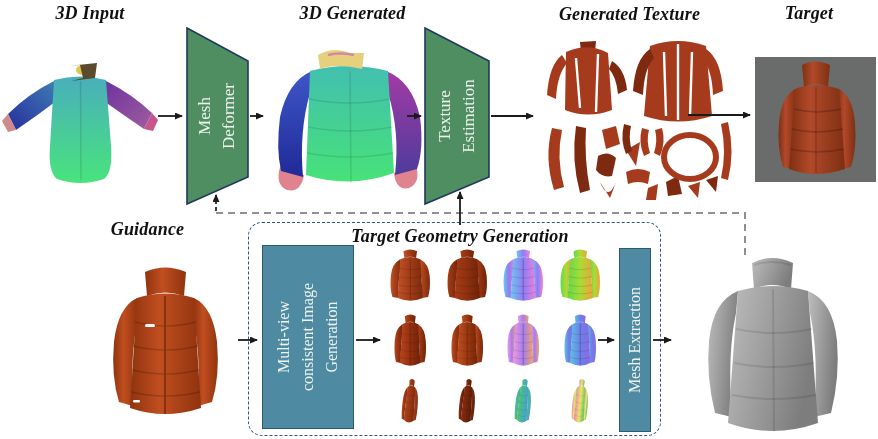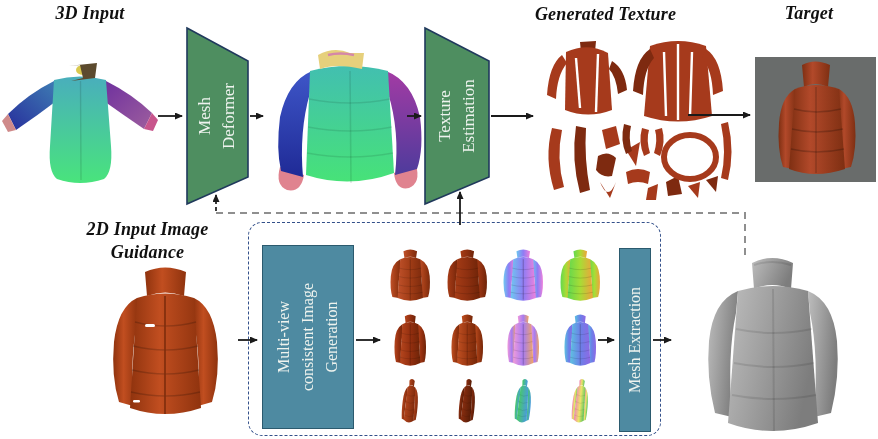--- a/index.html
+++ b/index.html
@@ -31,29 +31,29 @@
 </style>
 </head>
 <body>
 
 <div class="stage">
 
   <div class="cap" style="left:8px;top:2px;width:164px;">
     <span class="ln">3D Input</span>
   </div>
   <div class="cap" style="left:250px;top:2px;width:205px;">
-  </div>
-  <div class="cap" style="left:488px;top:3px;width:235px;">
+    <span class="ln">3D Generated</span>
+  </div>
+  <div class="cap" style="left:512px;top:3px;width:235px;">
     <span class="ln">Generated Texture</span>
   </div>
   <div class="cap" style="left:740px;top:2px;width:138px;">
     <span class="ln">Target</span>
   </div>
   <div class="cap" style="left:50px;top:218px;width:195px;">
-    <span class="ln">2D Input Image</span>
     <span class="ln">Guidance</span>
   </div>
   <div class="cap" style="left:736px;top:210px;width:142px;">
   </div>
 
   <div class="fig" style="left:0;top:54px;width:165px;height:136px;">
     <svg viewBox="0 0 165 136">
       <defs>
         <linearGradient id="bmBody" x1="0" y1="0" x2="0" y2="1">
           <stop offset="0%" style="stop-color:var(--f-base_mesh-body_top)"></stop>
@@ -219,20 +219,23 @@
         <path d="M70,78 Q107,86 146,78"></path>
           <path d="M68,112 Q107,120 148,112"></path>
         <path d="M66,144 Q107,152 150,144"></path>
           <path d="M107,38 L108,180"></path>
         <path d="M88,14 Q106,8 125,14"></path>
       </g>
     </svg>
   </div>
 
   <div class="dashedbox"></div>
+  <div class="cap" style="left:280px;top:225px;width:360px;">
+    <span class="ln">Target Geometry Generation</span>
+  </div>
 
   <div class="tealblock" style="left:262px;top:245px;width:92px;height:184px;"></div>
   <div class="tealblock" style="left:619px;top:248px;width:32px;height:184px;"></div>
 
   <div class="grid">
       <div class="cell">
         <svg viewBox="0 0 100 112" preserveAspectRatio="xMidYMid meet">
           <defs>
             <linearGradient id="mvg00" x1="0" y1="0" x2="1" y2="0">
               <stop offset="0%" stop-color="#c0512a"></stop>

